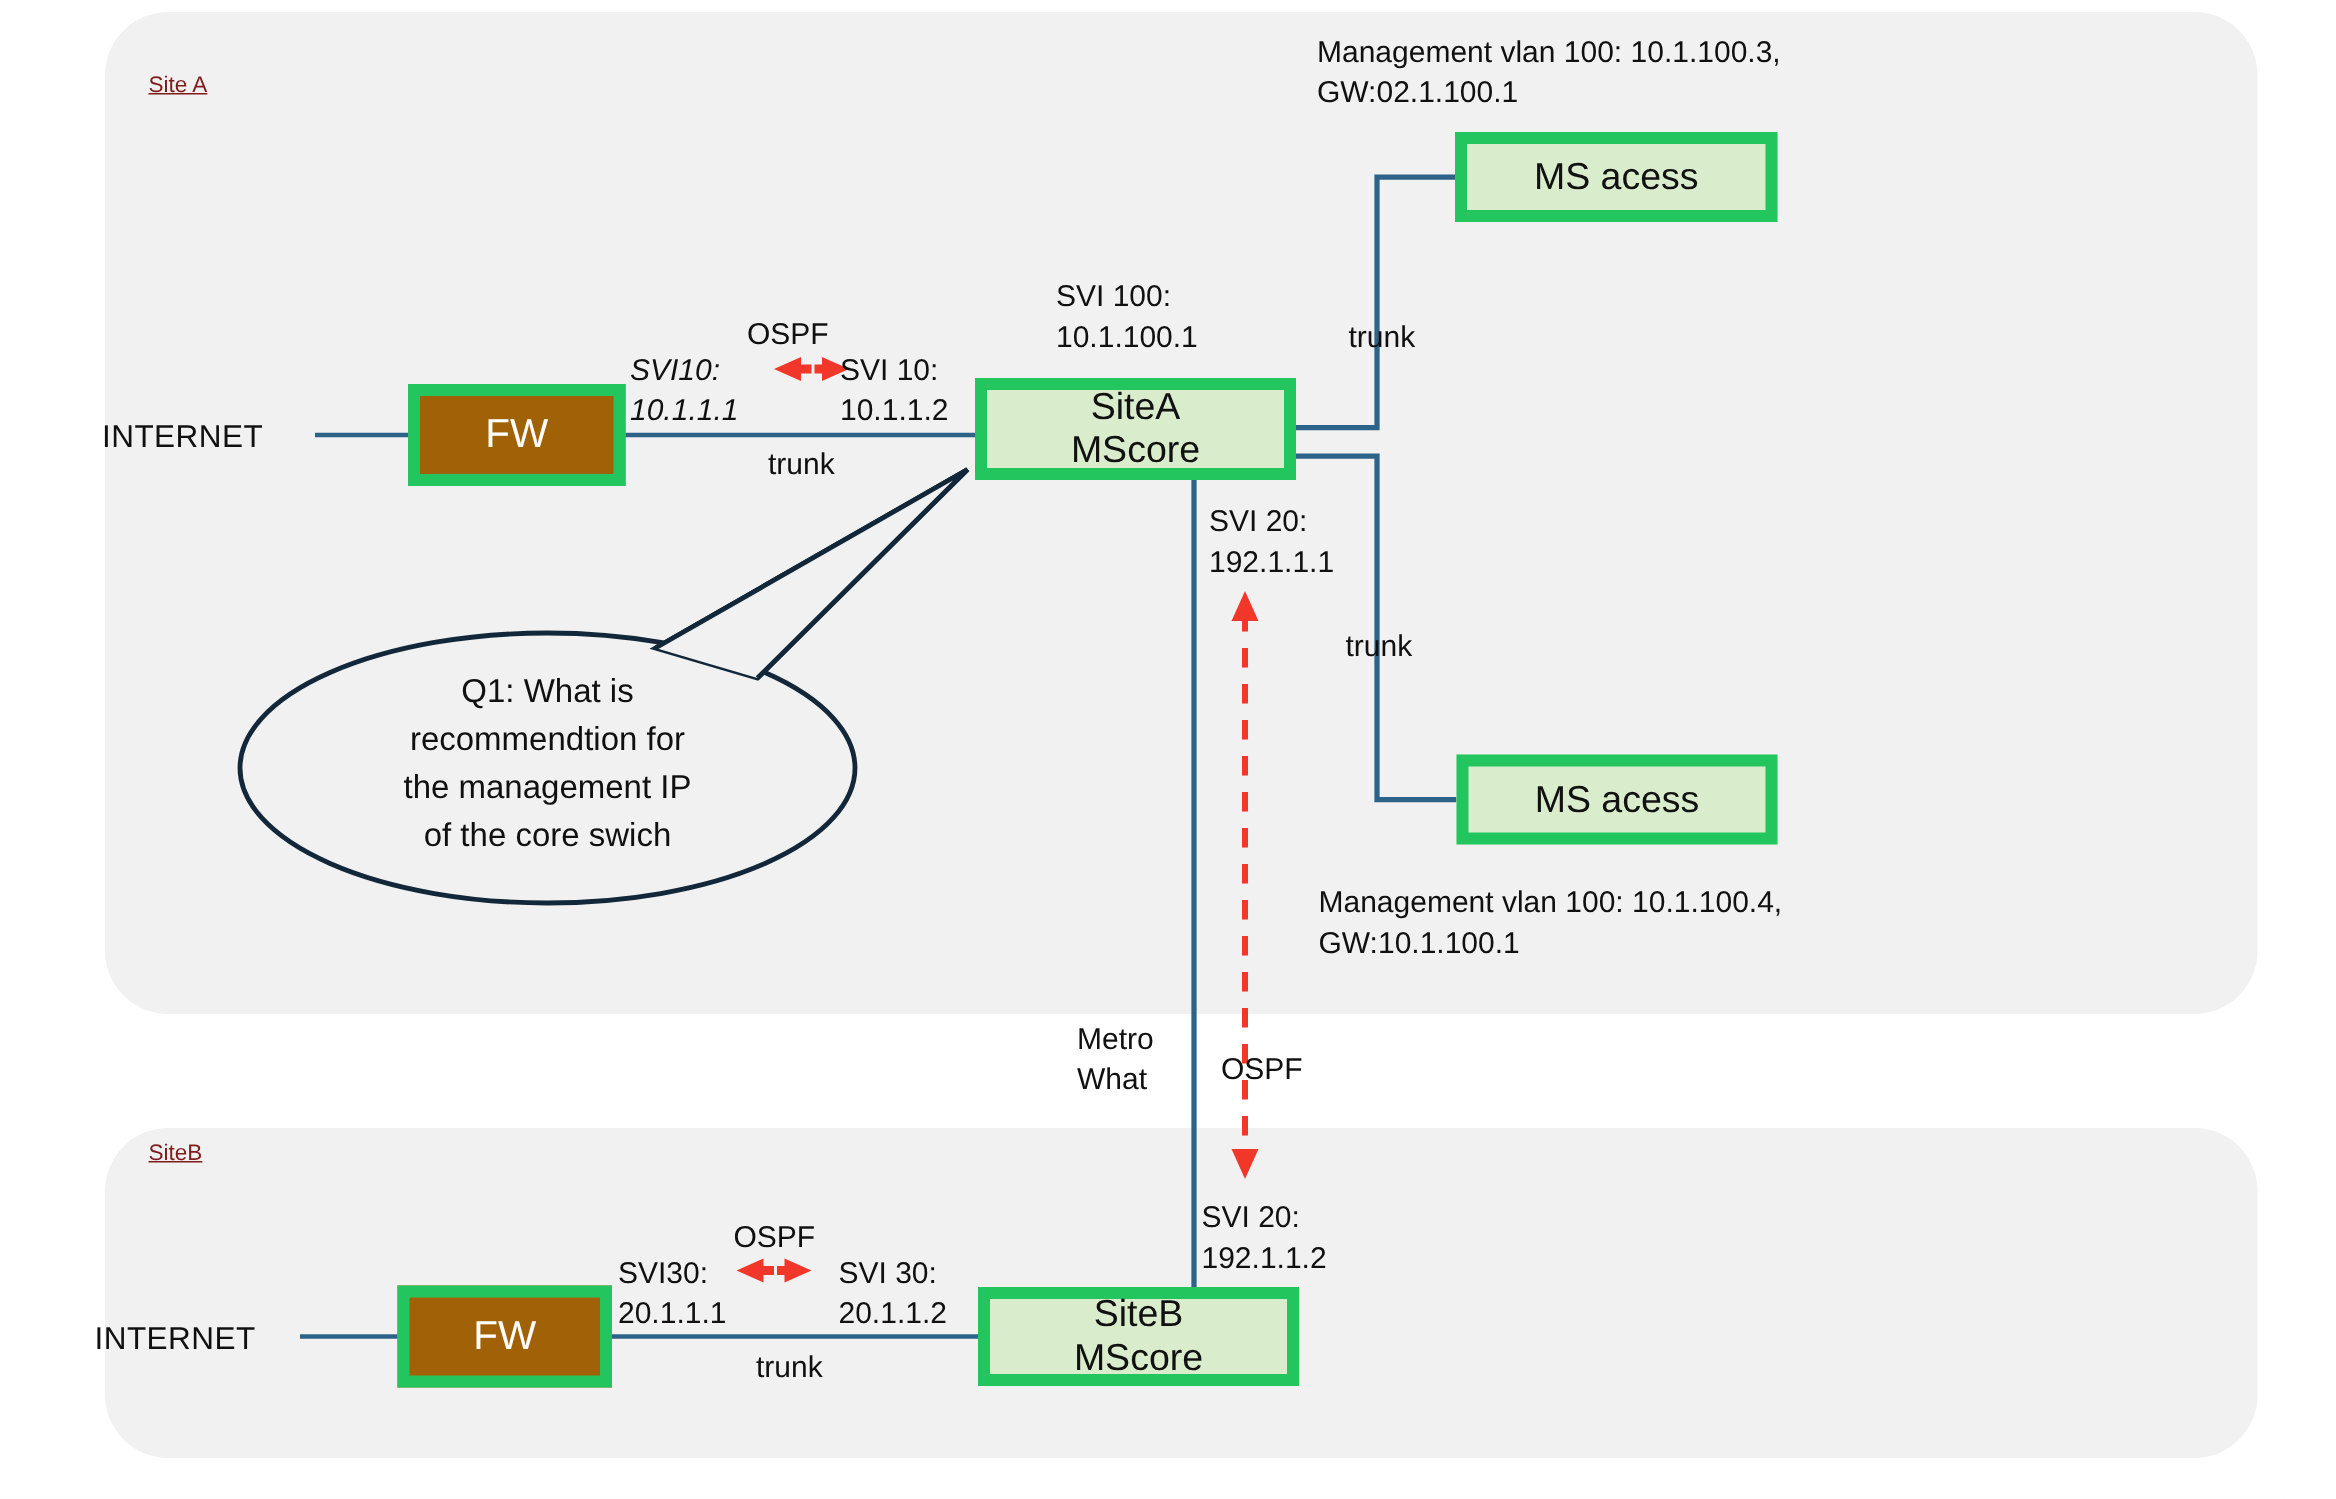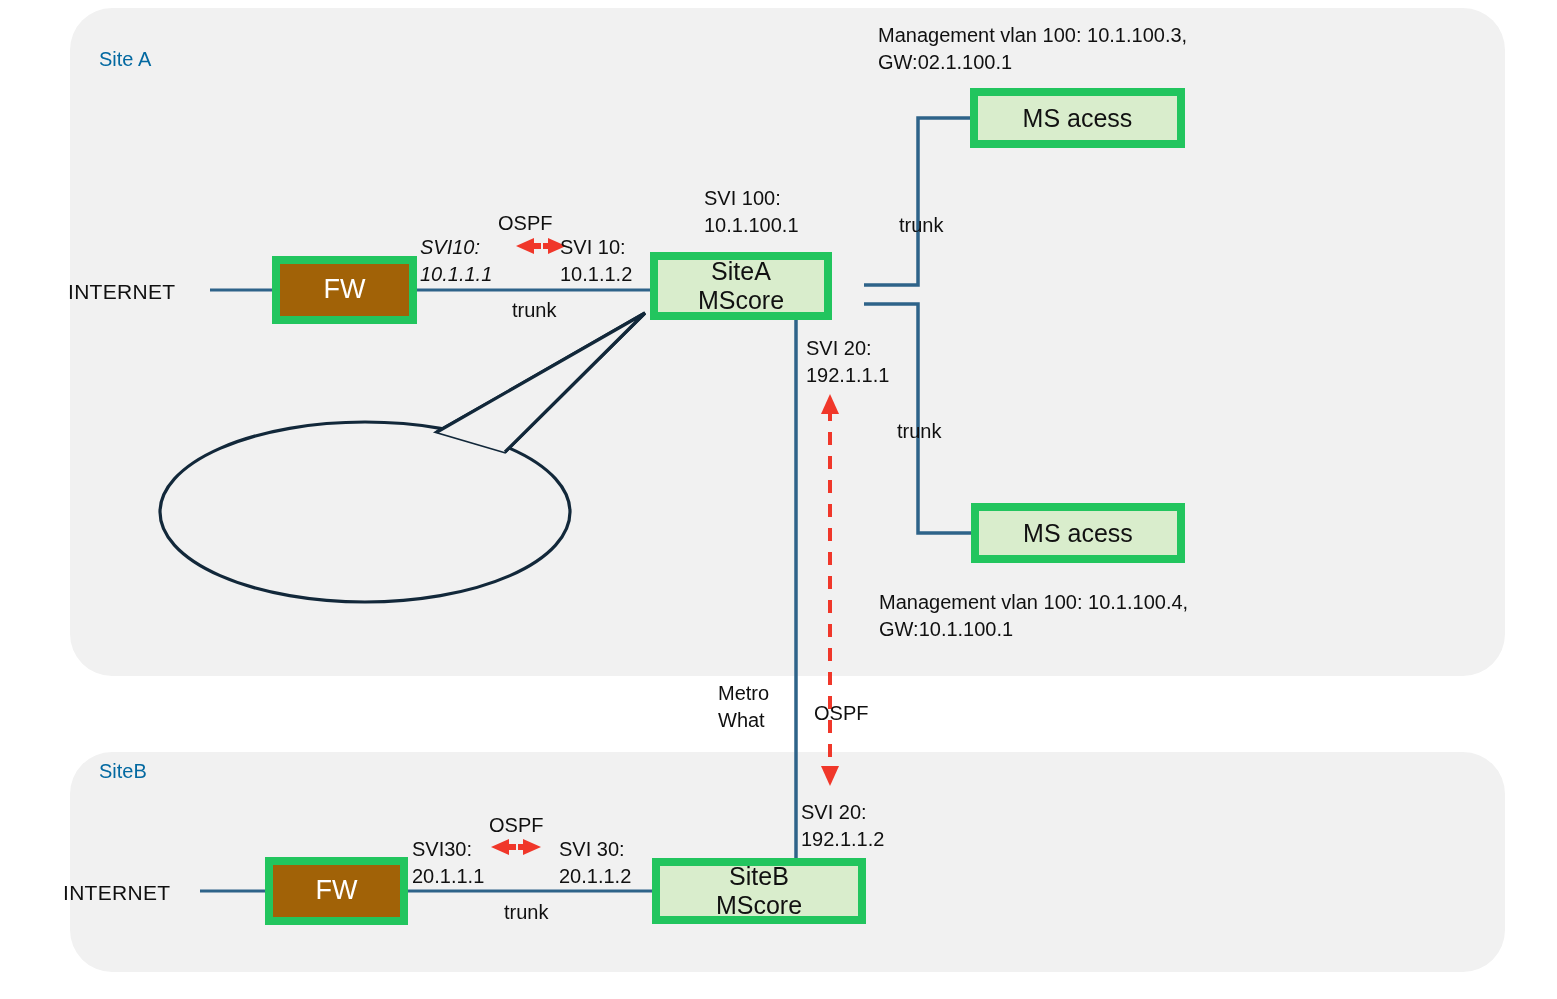--- a/index.html
+++ b/index.html
@@ -24,23 +24,24 @@
     width: 1557px;
     height: 999px;
   }
   .site-zone {
     position: absolute;
     background: #f1f1f1;
     border-radius: 42px;
   }
   .site-label {
     position: absolute;
-    font-size: 20px;
-    color: #0369a1;
+    font-size: 15px;
+    color: #7f1d1d;
     white-space: nowrap;
+    text-decoration: underline;
   }
   .node {
     position: absolute;
     box-sizing: border-box;
     border: 8px solid #22c55e;
     display: flex;
     flex-direction: column;
     align-items: center;
     justify-content: center;
     line-height: 1.15;
@@ -130,21 +131,21 @@
       <ellipse cx="365" cy="512" rx="205" ry="90" fill="#f1f1f1" stroke="#12283a" stroke-width="3.2"></ellipse>
       <path d="M 437 432 L 645 313 L 505 452 Z" fill="#f1f1f1" stroke="#12283a" stroke-width="3.2" stroke-linejoin="miter"></path>
       <path d="M 437 432 L 645 313 L 505 452" fill="#f1f1f1" stroke="#12283a" stroke-width="3.2"></path>
     </g>
   </svg>
 
   <div class="node node-fw" style="left:272px; top:256px; width:145px; height:68px;">
     <span>FW</span>
   </div>
 
-  <div class="node node-core" style="left:650px; top:252px; width:182px; height:68px;">
+  <div class="node node-core" style="left:650px; top:252px; width:214px; height:68px;">
     <span>SiteA</span>
     <span>MScore</span>
   </div>
 
   <div class="node node-access" style="left:970px; top:88px; width:215px; height:60px;">
     <span>MS acess</span>
   </div>
 
   <div class="node node-access" style="left:971px; top:503px; width:214px; height:60px;">
     <span>MS acess</span>
@@ -189,14 +190,18 @@
 What</div>
   <div class="txt" style="left:814px; top:700px;">OSPF</div>
 
   <div class="txt" style="left:412px; top:836px;">SVI30:
 20.1.1.1</div>
   <div class="txt" style="left:559px; top:836px;">SVI 30:
 20.1.1.2</div>
   <div class="txt" style="left:489px; top:812px;">OSPF</div>
   <div class="txt" style="left:504px; top:899px;">trunk</div>
 
+  <div class="callout-text" style="left:200px; top:445px;">Q1: What is
+recommendtion for
+the  management IP
+of the core swich</div>
 
 </div>
 
 </body></html>

